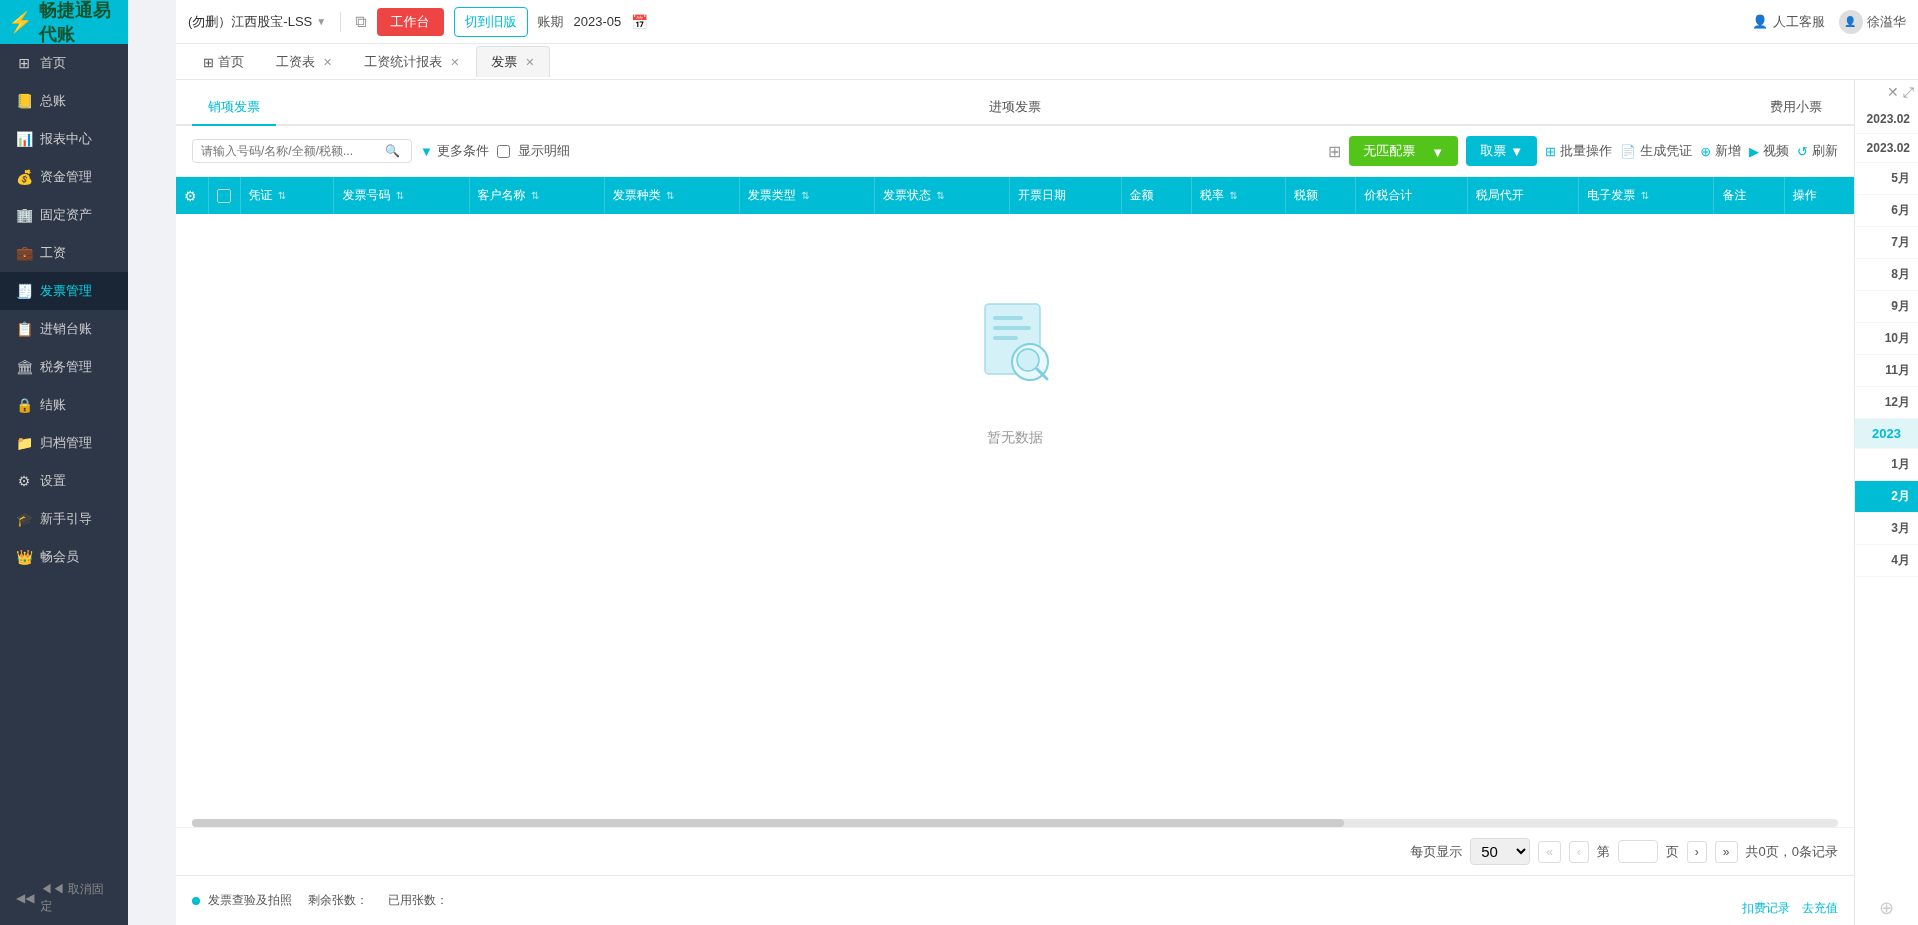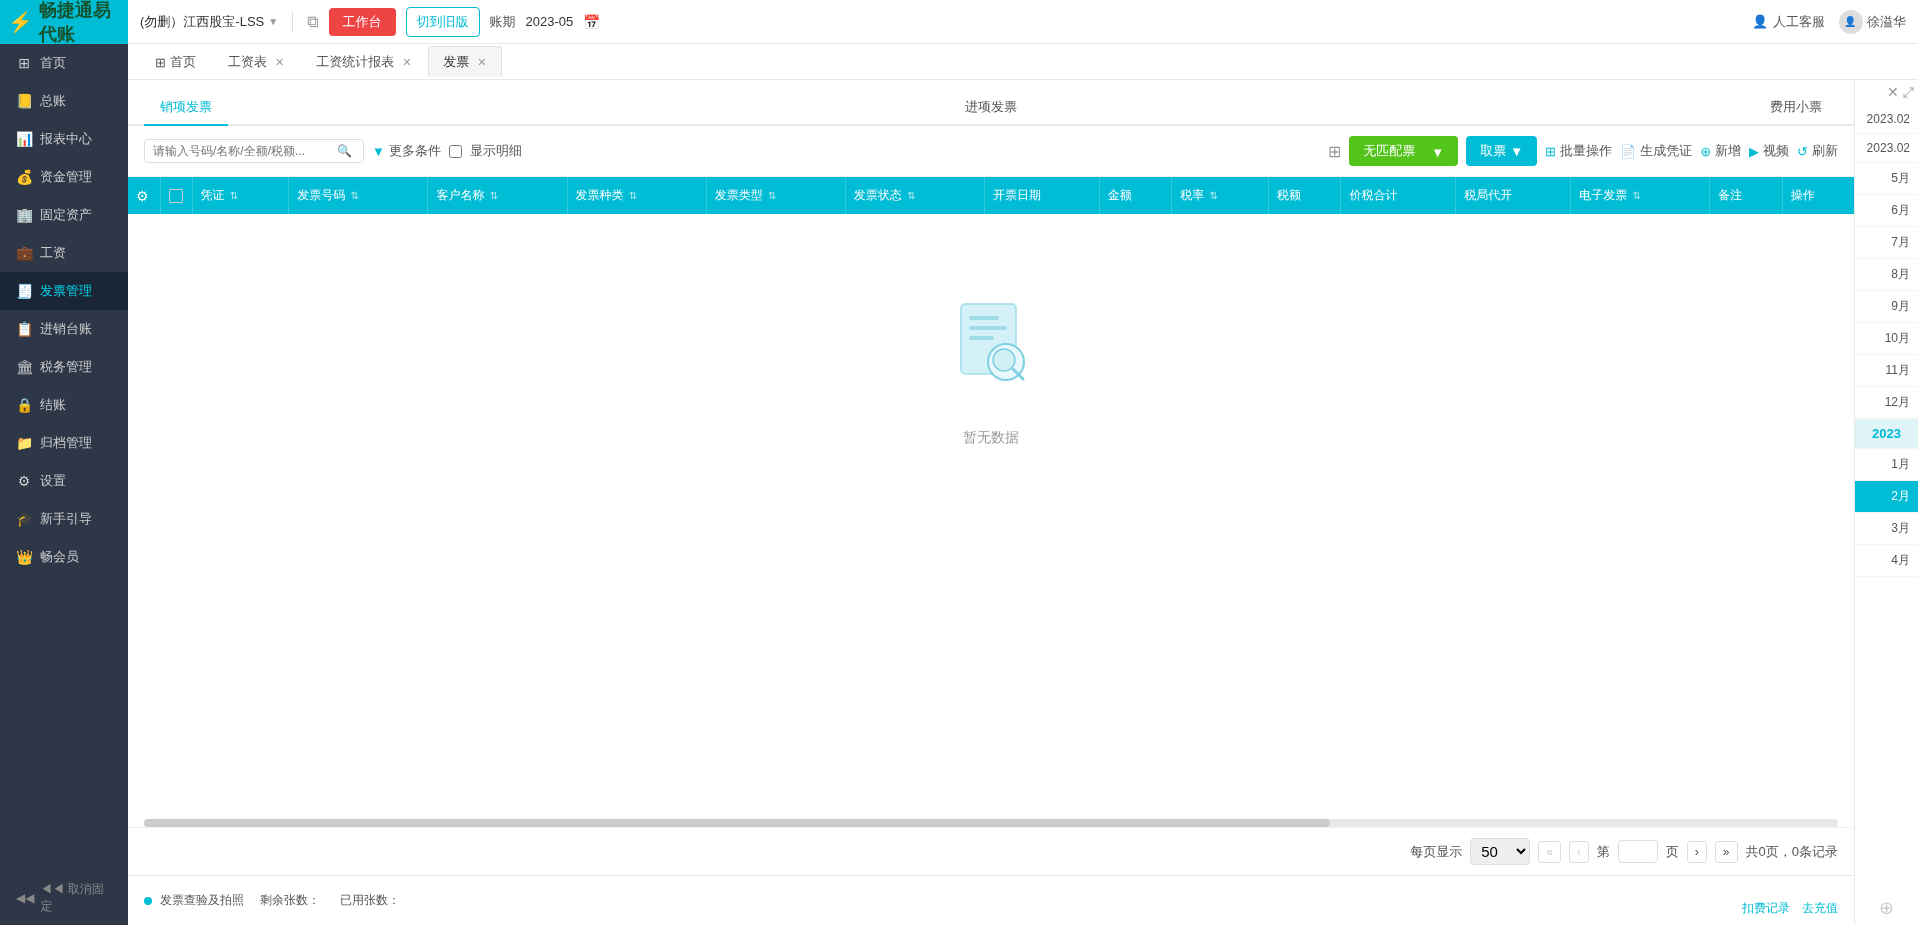--- a/index.html
+++ b/index.html
@@ -8,21 +8,21 @@
     
     .sidebar { width: 128px; background: #2d3748; display: flex; flex-direction: column; height: 100%; flex-shrink: 0; }
     .sidebar-logo { background: #00bcd4; padding: 10px 8px; display: flex; align-items: center; gap: 6px; height: 44px; }
     .sidebar-logo-text { color: #14532d; font-size: 18px; font-weight: bold; }
     .sidebar-item { display: flex; align-items: center; gap: 8px; padding: 10px 16px; color: #ccc; cursor: pointer; font-size: 13px; }
     .sidebar-item.active { background: #1a2535; color: #00d4e8; }
     .sidebar-item-icon { font-size: 14px; width: 16px; text-align: center; }
     .sidebar-bottom { margin-top: auto; padding: 10px 16px; color: #888; font-size: 12px; cursor: pointer; display: flex; align-items: center; gap: 6px; }
 
     
-    .main { flex: 1; display: flex; flex-direction: column; overflow: hidden; position: relative; }
+    .main { flex: 1; display: flex; flex-direction: column; overflow: hidden; position: relative; padding-left: 48px; }
 
     
     .topbar { background: #fff; height: 44px; display: flex; align-items: center; padding: 0 12px; gap: 10px; border-bottom: 1px solid #e8e8e8; flex-shrink: 0; }
     .topbar-company { display: flex; align-items: center; gap: 4px; font-size: 13px; color: #333; cursor: pointer; }
     .topbar-company-arrow { color: #999; font-size: 10px; }
     .topbar-divider { width: 1px; height: 20px; background: #ddd; margin: 0 4px; }
     .topbar-btn { background: #ef4444; color: #fff; border: none; border-radius: 4px; padding: 5px 14px; font-size: 13px; cursor: pointer; }
     .topbar-btn-outline { background: #fff; color: #00bcd4; border: 1px solid #00bcd4; border-radius: 4px; padding: 5px 10px; font-size: 13px; cursor: pointer; }
     .topbar-right { margin-left: auto; display: flex; align-items: center; gap: 14px; }
     .topbar-service { display: flex; align-items: center; gap: 4px; color: #555; font-size: 13px; cursor: pointer; }
@@ -90,21 +90,21 @@
     .footer-bar-right { margin-left: auto; display: flex; gap: 12px; margin-top: 16px; }
     .footer-link { color: #00bcd4; cursor: pointer; }
     .footer-dot { width: 8px; height: 8px; border-radius: 50%; background: #00bcd4; display: inline-block; margin-right: 4px; }
     .footer-item { display: flex; align-items: center; gap: 4px; }
 
     
     .date-panel { width: 64px; background: #fff; border-left: 1px solid #e8e8e8; display: flex; flex-direction: column; overflow-y: auto; flex-shrink: 0; }
     .date-panel-header { display: flex; justify-content: flex-end; padding: 4px; gap: 4px; }
     .date-panel-close { cursor: pointer; color: #999; font-size: 14px; }
     .date-panel-expand { cursor: pointer; color: #999; font-size: 14px; }
-    .date-month-item { padding: 7px 8px; font-size: 12px; color: #555; cursor: pointer; text-align: right; border-bottom: 1px solid #f5f5f5; }
+    .date-month-item { padding: 7px 8px; font-size: 12px; color: #555; cursor: pointer; text-align: right; border-bottom: 1px solid #f5f5f5; font-weight: bold; }
     .date-month-item.active { background: #00bcd4; color: #fff; }
     .date-month-item.year-header { background: #e0f5f8; color: #00bcd4; font-weight: bold; text-align: center; font-size: 13px; }
 
     .checkbox-box { width: 14px; height: 14px; border: 1px solid #ccc; border-radius: 2px; display: inline-block; vertical-align: middle; }
     .settings-gear { color: #fff; font-size: 14px; }
 
     
     .scroll-track { height: 8px; background: #e8e8e8; margin: 0 16px; border-radius: 4px; flex-shrink: 0; }
     .scroll-thumb { height: 8px; width: 70%; background: #ccc; border-radius: 4px; }
   </style>

